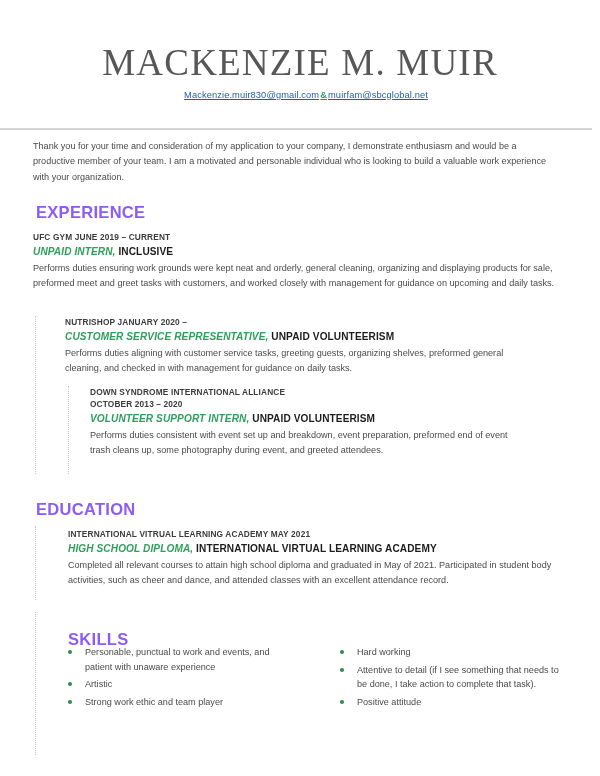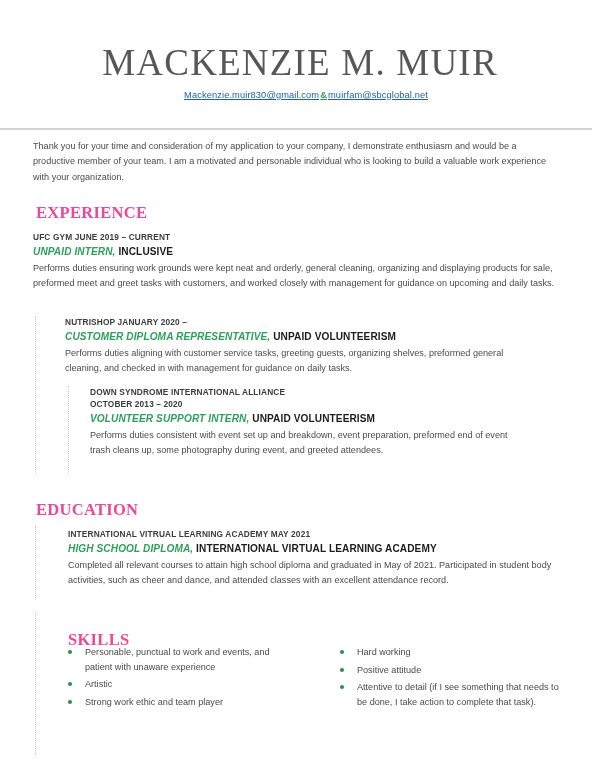--- a/index.html
+++ b/index.html
@@ -68,25 +68,25 @@
 
   .intro {
     position: absolute;
     left: 33px;
     top: 139px;
     width: 525px;
   }
 
   
   .section-heading {
-    font-family: Liberation Serif, serif;
+    font-family: Liberation Sans, sans-serif;
     font-size: 16.5px;
     font-weight: 700;
     letter-spacing: .3px;
-    color: #ec4899;
+    color: #8b5cf6;
   }
 
   #experience-heading { position: absolute; left: 36px; top: 203px; }
   #education-heading  { position: absolute; left: 36px; top: 500px; }
   #skills-heading     { position: absolute; left: 68px; top: 630px; }
 
   
   .entry { position: absolute; }
   .entry .org {
     font-size: 8.3px;
@@ -170,21 +170,21 @@
       <span class="dark">INCLUSIVE</span>
     </div>
     <div class="desc">Performs duties ensuring work grounds were kept neat and orderly, general cleaning, organizing and displaying products for sale, preformed meet and greet tasks with customers, and worked closely with management for guidance on upcoming and daily tasks.</div>
   </div>
 
   <div class="dotted-rule" style="left:35px; top:316px; height:158px;"></div>
 
   <div class="entry" style="left:65px; top:316px; width:470px;">
     <div class="org">NUTRISHOP JANUARY 2020 –</div>
     <div class="role">
-      <span class="green">CUSTOMER DIPLOMA REPRESENTATIVE,</span>
+      <span class="green">CUSTOMER SERVICE REPRESENTATIVE,</span>
       <span class="dark">UNPAID VOLUNTEERISM</span>
     </div>
     <div class="desc">Performs duties aligning with customer service tasks, greeting guests, organizing shelves, preformed general cleaning, and checked in with management for guidance on daily tasks.</div>
   </div>
 
   <div class="dotted-rule" style="left:68px; top:386px; height:88px;"></div>
 
   <div class="entry" style="left:90px; top:386px; width:440px;">
     <div class="org">DOWN SYNDROME INTERNATIONAL ALLIANCE</div>
     <div class="org">OCTOBER 2013 – 2020</div>
@@ -227,22 +227,22 @@
         <span>Strong work ethic and team player</span>
       </div>
     </div>
     <div class="skills-col">
       <div class="skill-item">
         <span class="skill-bullet"></span>
         <span>Hard working</span>
       </div>
       <div class="skill-item">
         <span class="skill-bullet"></span>
+        <span>Attentive to detail (if I see something that needs to be done, I take action to complete that task).</span>
+      </div>
+      <div class="skill-item">
+        <span class="skill-bullet"></span>
         <span>Positive attitude</span>
       </div>
-      <div class="skill-item">
-        <span class="skill-bullet"></span>
-        <span>Attentive to detail (if I see something that needs to be done, I take action to complete that task).</span>
-      </div>
     </div>
   </div>
 
 </div>
 
 </body></html>

